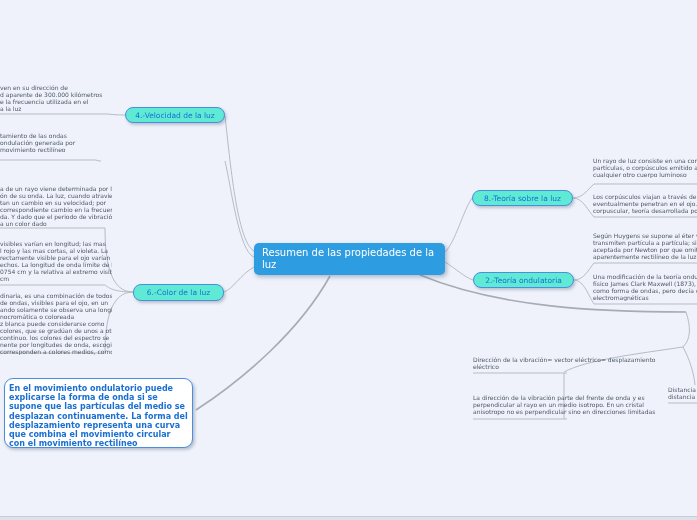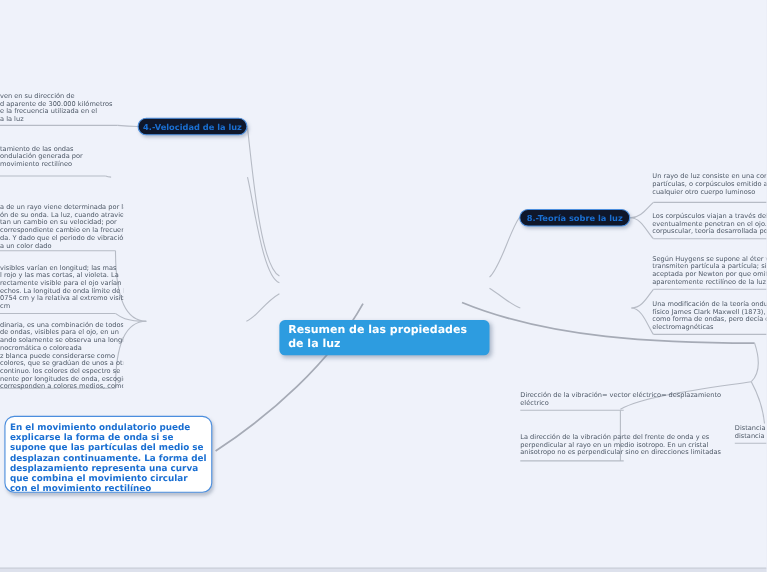--- a/index.html
+++ b/index.html
@@ -7,30 +7,29 @@
     position:relative;width:697px;height:520px;overflow:hidden;
     background:var(--bg,#eff2fa);
     font-family:"DejaVu Sans","Liberation Sans",sans-serif;
   }
   svg.wires{position:absolute;left:0;top:0;width:697px;height:520px;}
   svg.wires path, svg.wires line{fill:none;stroke:var(--line,#b6bbc5);stroke-width:1;}
   svg.wires .main{stroke:var(--line-main,#a6abb6);stroke-width:1.6;}
   .node{
     position:absolute;display:flex;align-items:center;justify-content:center;
     box-sizing:border-box;white-space:nowrap;overflow:hidden;
-    background:#0f172a;border:1.6px solid var(--node-border,#4b8ede);border-radius:8px;
-    color:var(--node-text,#1a6fd2);font-weight:bold;font-size:7.5px;
+    background:#5eead4;border:1.6px solid var(--node-border,#4b8ede);border-radius:8px;
+    color:var(--node-text,#1a6fd2);font-weight:normal;font-size:7.5px;
     box-shadow:1.5px 2px 3px rgba(100,115,140,.38);cursor:default;
   }
   .center-node{
     position:absolute;left:254px;top:243px;width:191px;height:32px;box-sizing:border-box;
-    background:var(--accent,#2d9ce0);border-radius:5px;color:#fff;font-weight:bold;
+    background:var(--accent,#2d9ce0);border-radius:5px;color:#fff;font-weight:normal;
     font-size:10px;line-height:11.5px;padding:4px 8px;
     box-shadow:1.5px 2px 4px rgba(90,110,140,.45);
-    margin-top:48px;
   }
   .note-box{
     position:absolute;left:4px;top:378px;width:189px;height:70px;box-sizing:border-box;
     background:#fff;border:1.8px solid var(--node-border,#4b8ede);border-radius:9px;
     color:var(--node-text,#1a6fd2);font-weight:bold;font-size:8px;line-height:9.2px;
     padding:5px 4px;box-shadow:1.5px 2px 3px rgba(100,115,140,.38);overflow:hidden;
   }
   .micro{
     position:absolute;color:var(--micro-text,#4d5866);font-size:6px;line-height:7px;
     white-space:nowrap;overflow:hidden;
@@ -86,21 +85,23 @@
 
     <line x1="473" y1="373" x2="567" y2="373"></line>
     <line x1="564" y1="373" x2="564" y2="419"></line>
     <line x1="473" y1="419" x2="567" y2="419"></line>
     <line x1="668" y1="403" x2="697" y2="403"></line>
   </svg>
 
   <div class="center-node">Resumen de las propiedades de la luz</div>
 
   <div class="node" style="left:125px;top:107px;width:100px;height:16px;">4.-Velocidad de la luz</div>
+  <div class="node" style="left:133px;top:284px;width:91px;height:17px;">6.-Color de la luz</div>
   <div class="node" style="left:472px;top:190px;width:101px;height:16px;">8.-Teoría sobre la luz</div>
+  <div class="node" style="left:473px;top:272px;width:101px;height:16px;">2.-Teoría ondulatoria</div>
 
   <div class="note-box">En el movimiento ondulatorio puede explicarse la forma de onda si se supone que las partículas del medio se desplazan continuamente. La forma del desplazamiento representa una curva que combina el movimiento circular con el movimiento rectilíneo</div>
 
   <div class="micro leftcut" style="top:84px;">ven en su dirección de<br>d aparente de 300.000 kilómetros<br>e la frecuencia utilizada en el<br>a la luz</div>
   <div class="micro leftcut" style="top:132px;">tamiento de las ondas<br>ondulación generada por<br>movimiento rectilíneo</div>
   <div class="micro leftcut" style="top:185px;">a de un rayo viene determinada por la<br>ón de su onda. La luz, cuando atraviesa<br>tan un cambio en su velocidad; por<br>correspondiente cambio en la frecuencia<br>da. Y dado que el periodo de vibración e<br>a un color dado</div>
   <div class="micro leftcut" style="top:240px;">visibles varían en longitud; las mas<br>l rojo y las mas cortas, al violeta. La<br>rectamente visible para el ojo varían<br>echos. La longitud de onda límite de la<br>0754 cm y la relativa al extremo visible<br>cm</div>
   <div class="micro leftcut" style="top:292px;">dinaria, es una combinación de todos lo<br>de ondas, visibles para el ojo, en un<br>ando solamente se observa una longitu<br>nocromática o coloreada<br>z blanca puede considerarse como<br>colores, que se gradúan de unos a otros<br>continuo. los colores del espectro se<br>nente por longitudes de onda, escogida<br>corresponden a colores medios, como lo</div>
 
   <div class="micro rightcut" style="top:157px;">Un rayo de luz consiste en una corr<br>partículas, o corpúsculos emitido a<br>cualquier otro cuerpo luminoso</div>

